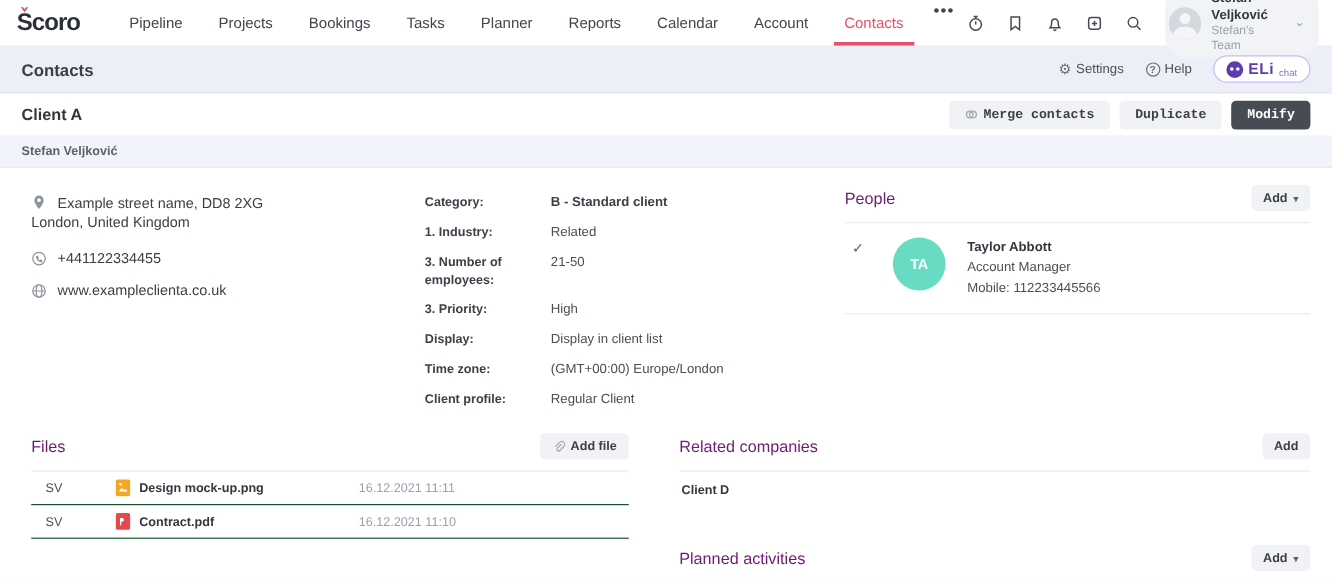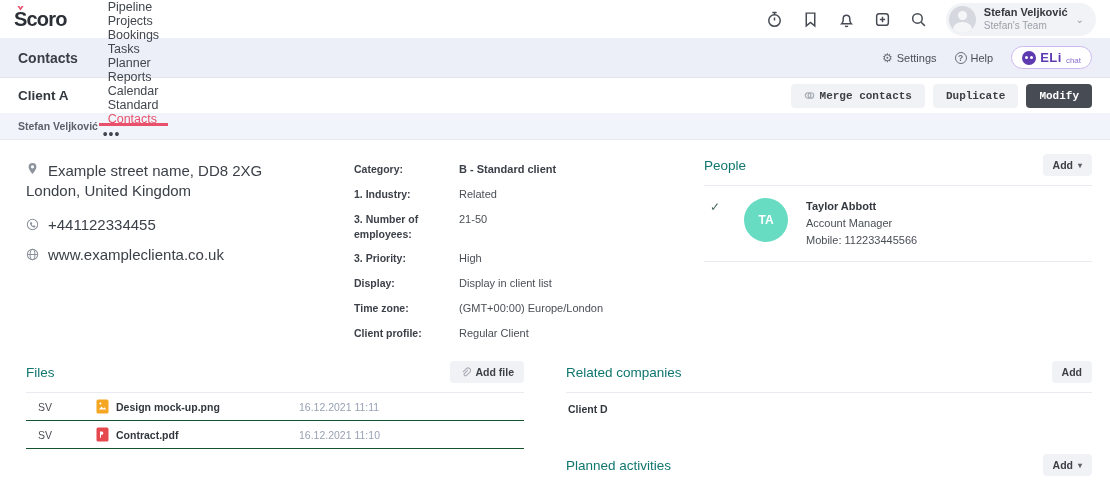--- a/index.html
+++ b/index.html
@@ -4,21 +4,21 @@
 <style>
   * { margin:0; padding:0; box-sizing:border-box; }
   html,body { width:1110px; height:484px; overflow:hidden; }
   body { font-family:"Liberation Sans", sans-serif; background:#edeff6; color:#3c4048; }
 
   
   .topnav { height:38px; background:#fff; display:flex; align-items:center; padding:0 14px; }
   .logo { position:relative; font-size:20px; font-weight:800; letter-spacing:-0.8px; color:#2b2f36; margin-right:26px; }
   .logo::after { content:""; position:absolute; left:3px; top:-2px; width:7px; height:5px; background:#e8506b;
                  clip-path:polygon(0 0, 50% 100%, 100% 0, 72% 0, 50% 45%, 28% 0); }
-  .nav-items { display:flex; height:100%;flex-direction:column; }
+  .nav-items { display:flex; height:100%; }
   .nav-item { height:100%; display:flex; align-items:center; padding:0 15px; font-size:12.5px; color:#41454d; cursor:pointer; position:relative; }
   .nav-item.active { color:#e8506b; }
   .nav-item.active::after { content:""; position:absolute; left:6px; right:6px; bottom:0; height:3px; background:#e8506b; }
   .nav-more { font-size:14px; color:#41454d; letter-spacing:1px; padding:0 10px; cursor:pointer; }
   .topnav-right { margin-left:auto; display:flex; align-items:center; gap:19px; }
   .tool-icon { width:17px; height:17px; color:#464b53; cursor:pointer; display:block; }
   .user-chip { display:flex; align-items:center; gap:8px; background:#f2f3f6; border-radius:17px; padding:3px 12px 3px 3px; cursor:pointer; }
   .avatar-ph { width:27px; height:27px; border-radius:50%; background:#d5d9df; overflow:hidden; position:relative; flex:none; }
   .avatar-ph::before { content:""; position:absolute; left:9px; top:5px; width:9px; height:9px; border-radius:50%; background:#f5f6f8; }
   .avatar-ph::after { content:""; position:absolute; left:4px; top:16px; width:19px; height:14px; border-radius:50%; background:#f5f6f8; }
@@ -46,35 +46,35 @@
   .btn { display:flex; align-items:center; gap:5px; background:#f1f2f5; border:none; border-radius:4px; padding:6px 13px; font-family:inherit; font-size:11px; font-weight:700; color:#3b3f46; cursor:pointer; }
   .btn.dark { background:#474b53; color:#fff; }
   .btn .mini-ic { width:11px; height:11px; color:#a7acb5; }
 
   .ownerbar { height:27px; background:#f1f4fa; display:flex; align-items:center; padding:0 18px; font-size:10.5px; font-weight:700; color:#5c616a; border-bottom:1px solid #e7eaf1; }
 
   
   .content { background:#fff; height:344px; padding:14px 18px 0 16px; }
   .top-row { display:flex; min-height:178px; }
 
-  .info-col { width:338px; padding-left:10px; padding-top:8px; font-size:15px; color:#3c4048; }
+  .info-col { width:338px; padding-left:10px; padding-top:8px; font-size:12px; color:#3c4048; }
   .info-line { display:flex; align-items:flex-start; gap:9px; }
   .info-ic { width:13px; height:13px; color:#8d939c; flex:none; margin-top:0px; }
   .info-wrap { line-height:1.6; }
   .info-row { display:flex; align-items:center; gap:9px; margin-top:13px; }
 
   .fields-col { width:310px; padding-top:8px; }
   .field-row { display:flex; margin-bottom:9px; }
   .field-label { width:105px; font-size:10.5px; font-weight:700; color:#3c4048; line-height:1.45; flex:none; }
   .field-value { font-size:11px; color:#4a4e55; line-height:1.45; }
   .field-value.bold { font-weight:700; color:#3c4048; }
 
   .people-col { flex:1; padding-left:40px; }
   .sec-head { display:flex; align-items:center; justify-content:space-between; }
-  .sec-title { font-size:13.5px; color:#0f766e; }
+  .sec-title { font-size:13.5px; color:#701a75; }
   .btn.small { padding:5px 10px; font-size:10.5px; }
   .caret { font-size:8px; color:#5c616a; }
   .divider { border-bottom:1px solid #e9ebf1; margin-top:9px; }
   .person-row { display:flex; align-items:flex-start; padding:12px 0 12px 6px; border-bottom:1px solid #e9ebf1; }
   .check-glyph { width:34px; font-size:12px; color:#4c6b5f; padding-top:2px; }
   .person-avatar { width:44px; height:44px; border-radius:50%; background:#68dcc3; color:#fff; font-size:12px; font-weight:700; display:flex; align-items:center; justify-content:center; margin-right:18px; flex:none; }
   .person-name { font-size:11px; font-weight:700; color:#33373e; line-height:1.55; }
   .person-sub { font-size:11px; color:#4a4e55; line-height:1.55; }
 
   .bottom-row { display:flex; margin-top:10px; }
@@ -96,21 +96,21 @@
 <div class="topnav">
   <div class="logo">Scoro</div>
   <div class="nav-items">
     <div class="nav-item">Pipeline</div>
     <div class="nav-item">Projects</div>
     <div class="nav-item">Bookings</div>
     <div class="nav-item">Tasks</div>
     <div class="nav-item">Planner</div>
     <div class="nav-item">Reports</div>
     <div class="nav-item">Calendar</div>
-    <div class="nav-item">Standard</div>
+    <div class="nav-item">Account</div>
     <div class="nav-item active">Contacts</div>
     <div class="nav-more">•••</div>
   </div>
   <div class="topnav-right">
     <svg class="tool-icon" viewBox="0 0 16 16" fill="none" stroke="currentColor" stroke-width="1.4">
         <circle cx="8" cy="9" r="5.4"></circle>
         <path d="M6 1.5h4M8 1.5v2M8 9V6"></path>
       </svg>
     <svg class="tool-icon" viewBox="0 0 16 16" fill="none" stroke="currentColor" stroke-width="1.4">
         <path d="M4 2h8v12l-4-3.2L4 14z"></path>

